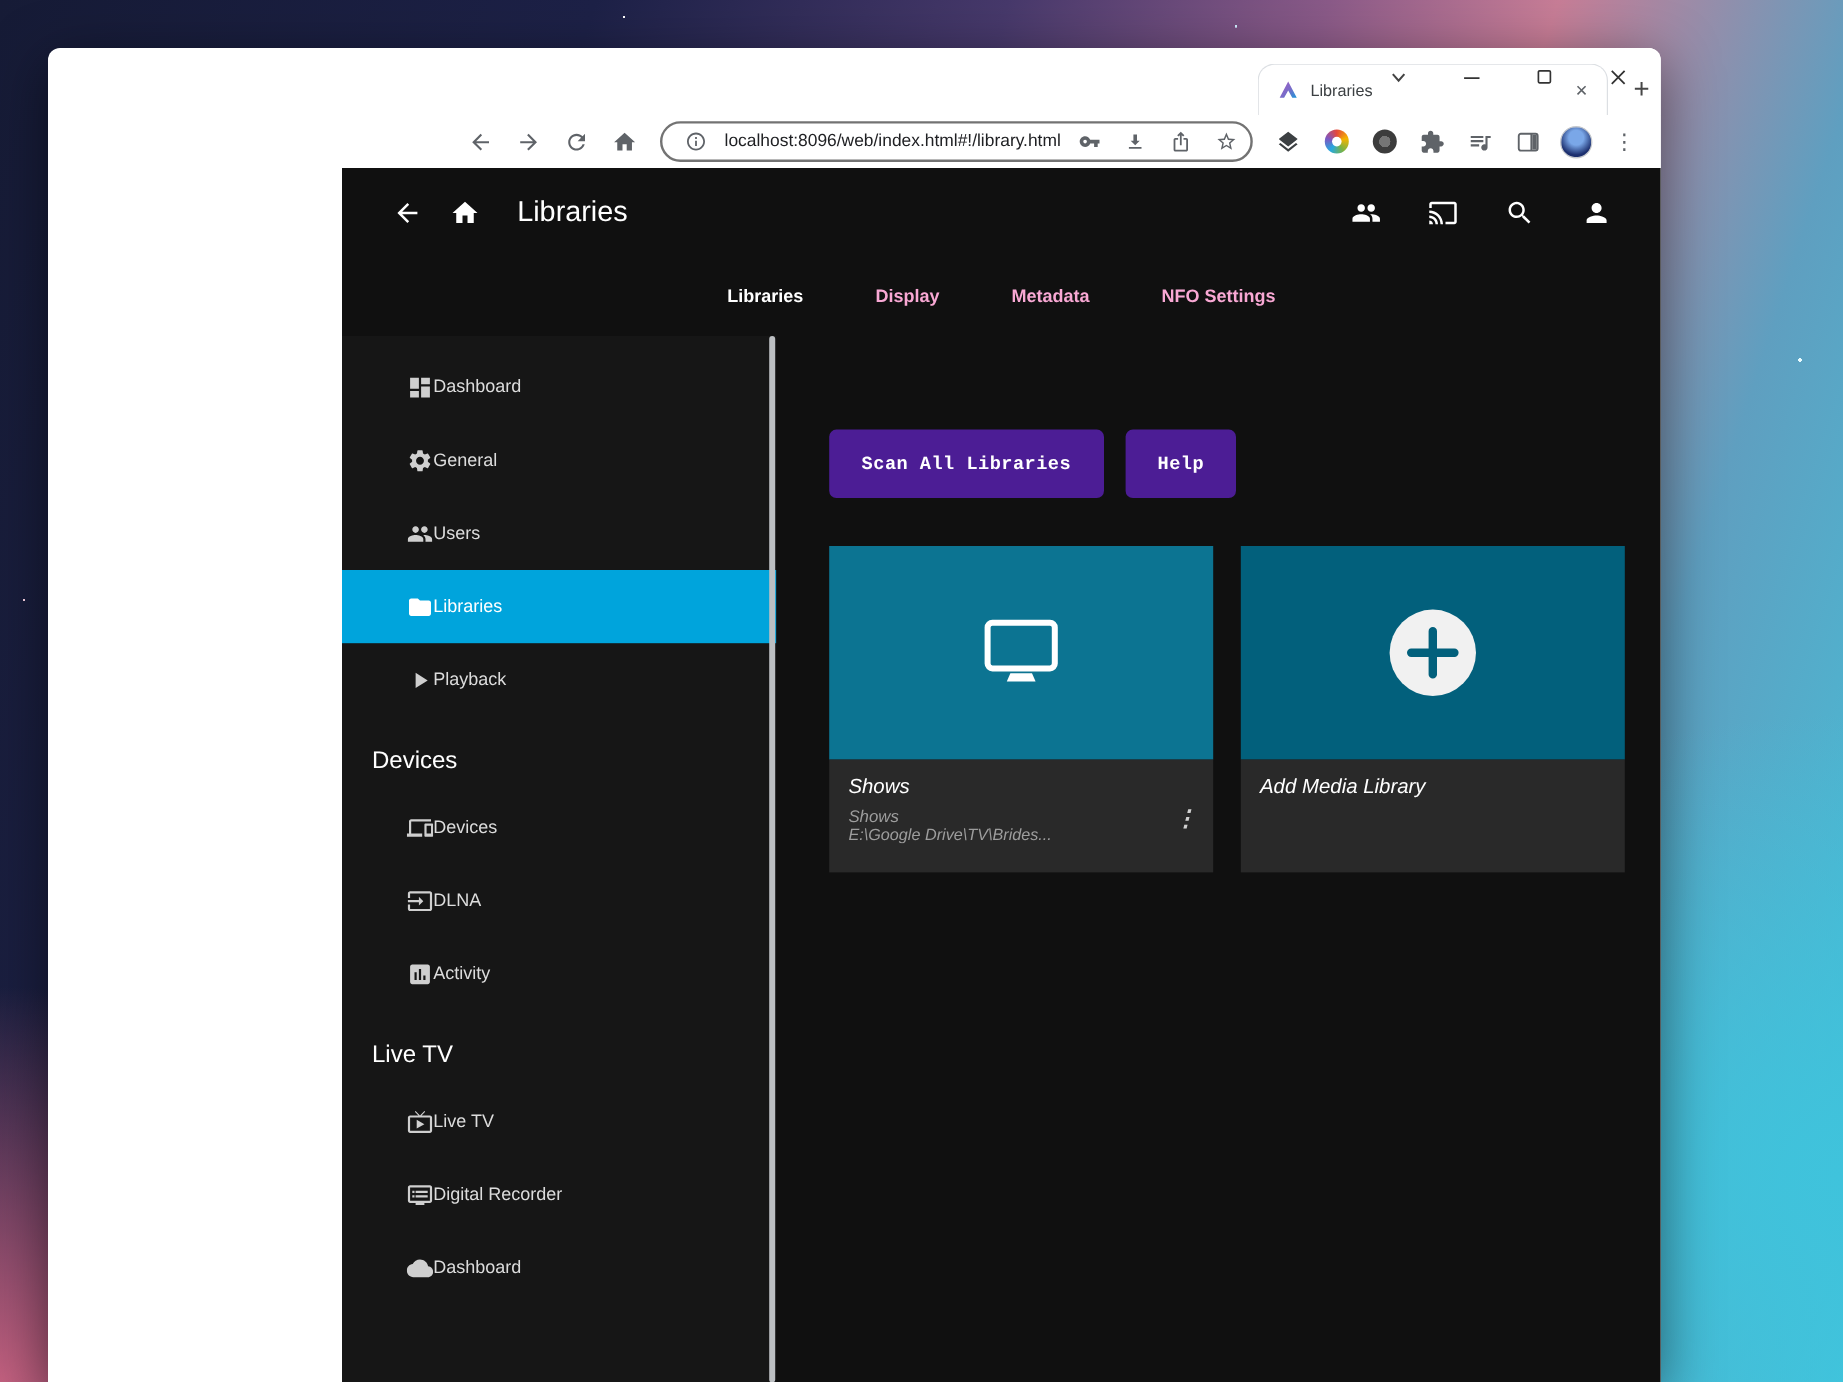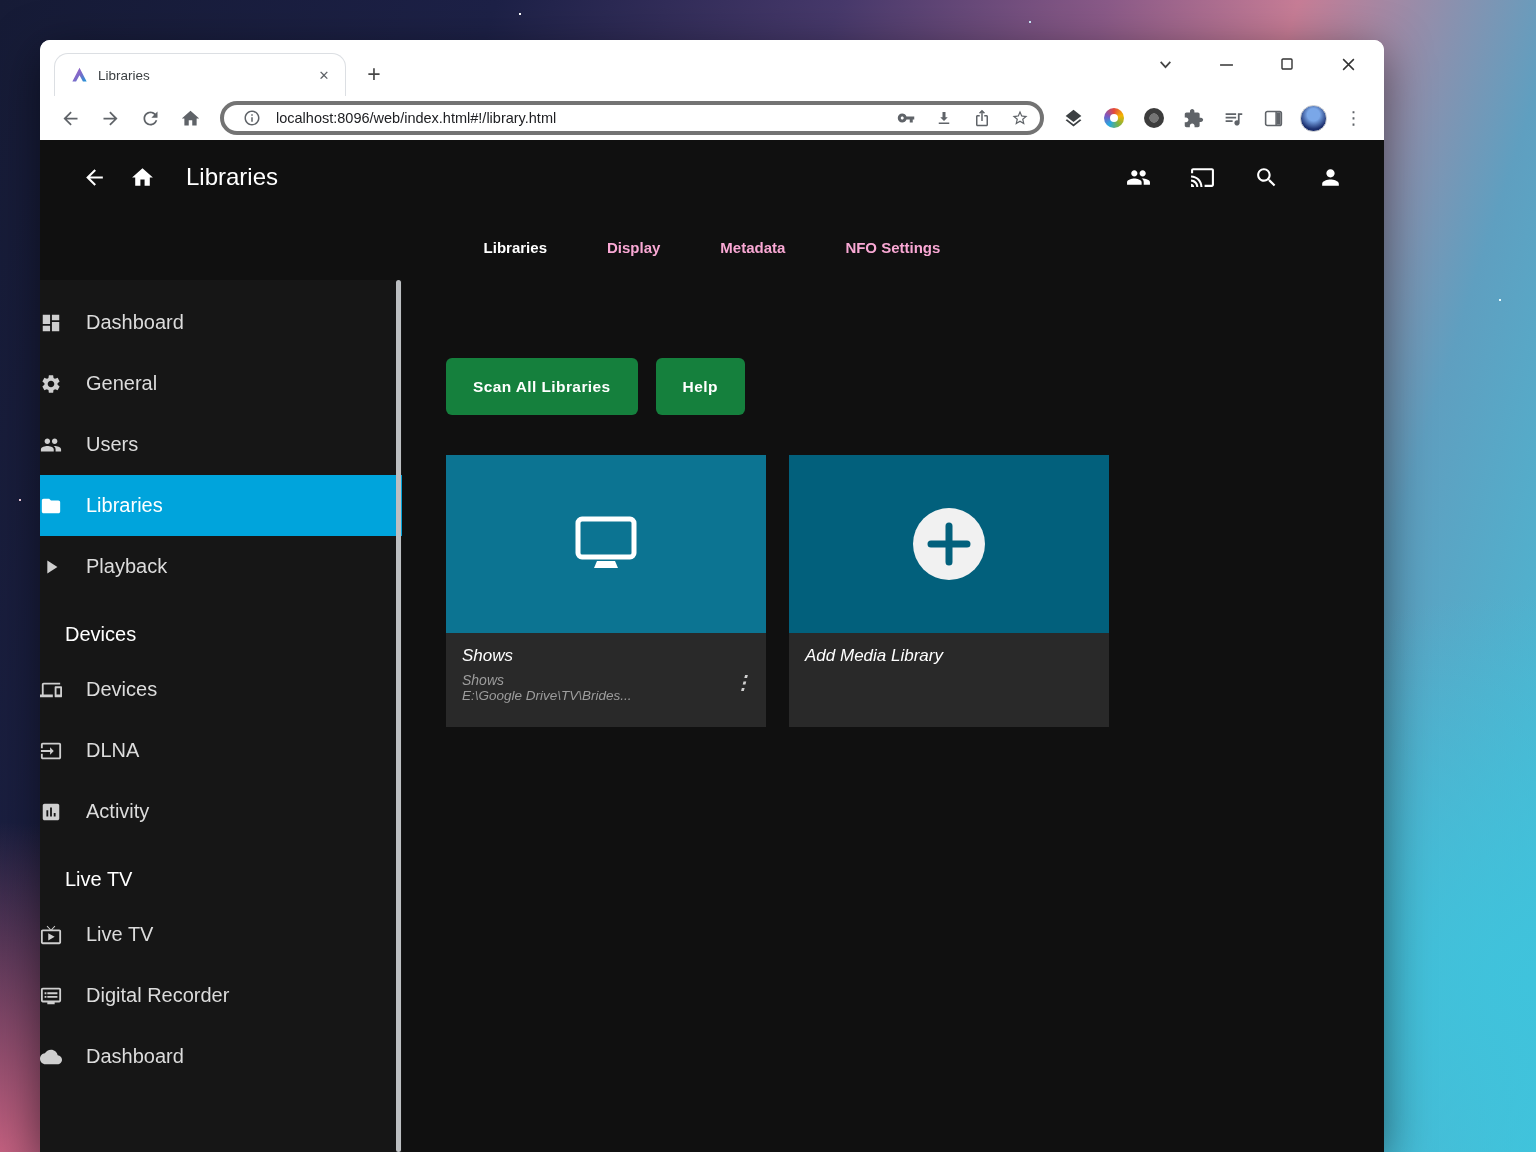--- a/index.html
+++ b/index.html
@@ -17,20 +17,21 @@
       radial-gradient(700px 600px at 0% 100%, #c2607f 0%, rgba(194,96,127,0) 55%),
       linear-gradient(108deg, #161b36 0%, #1d2147 26%, #47396b 44%, #8a5a88 58%, #c77d96 68%, #5f9fc0 82%, #41c4dc 100%);
   }
 
   
   .browser-window {
     position:absolute; left:40px; top:40px; width:1344px; height:1112px;
     background:#fff; border-radius:10px 10px 0 0; overflow:hidden;
     display:flex; flex-direction:column;
     box-shadow:0 12px 46px rgba(0,0,0,.5);
+    align-items:flex-end;
   }
 
   .tabstrip { height:56px; background:#fff; position:relative; display:flex; align-items:flex-end; flex:0 0 auto; }
   .tab {
     margin-left:14px; width:292px; height:43px; background:#fff;
     border:1px solid #dcdfe3; border-bottom:none; border-radius:14px 14px 0 0;
     display:flex; align-items:center; padding:0 10px 0 16px; gap:10px;
   }
   .favicon { width:17px; height:17px; border-radius:3px;
     background:linear-gradient(135deg,#aa5cc3 0%, #7b6bc9 50%, #00a4dc 100%);
@@ -38,21 +39,21 @@
   .tab-title { flex:1; font-size:13.5px; color:#3c4043; white-space:nowrap; overflow:hidden; }
   .tab-close { width:22px; height:22px; border-radius:50%; display:flex; align-items:center; justify-content:center; color:#5f6368; font-size:13px; cursor:pointer; }
   .newtab { width:32px; height:32px; margin:0 0 6px 12px; display:flex; align-items:center; justify-content:center; font-size:23px; color:#474747; border-radius:50%; }
   .win-controls { position:absolute; right:24px; top:12px; display:flex; gap:37px; align-items:center; }
   .win-btn { width:24px; height:24px; display:flex; align-items:center; justify-content:center; }
 
   .toolbar { height:44px; background:#fff; display:flex; align-items:center; padding:0 12px; gap:3px; flex:0 0 auto; }
   .tool-btn { width:37px; height:36px; display:flex; align-items:center; justify-content:center; border-radius:50%; flex:0 0 auto; }
   .tool-btn svg { width:21px; height:21px; }
   .omnibox {
-    flex:1; height:34px; margin:0 8px; border:4px solid #737373; border-radius:17px;
+    flex:1; height:34px; margin:0 8px; border:2px solid #737373; border-radius:17px;
     background:#fff; display:flex; align-items:center; padding:0 6px 0 14px; gap:10px; min-width:0;
   }
   .omni-ic { width:28px; height:28px; display:flex; align-items:center; justify-content:center; flex:0 0 auto; }
   .omni-ic svg { width:18px; height:18px; }
   .url { flex:1; font-size:14.5px; color:#202124; white-space:nowrap; overflow:hidden; min-width:0; }
   .ext-wheel { width:20px; height:20px; border-radius:50%;
     background:conic-gradient(#e5473b, #f4b400, #7cb342, #26a9e0, #7e57c2, #e5473b);
     position:relative; }
   .ext-wheel::after { content:""; position:absolute; left:6px; top:6px; width:8px; height:8px; background:#fff; border-radius:50%; }
   .ext-donut { width:20px; height:20px; border-radius:50%; background:radial-gradient(circle, #757575 33%, #3c3c3c 34% 100%); }
@@ -66,32 +67,32 @@
   .hicon-btn svg { width:25px; height:25px; fill:#fff; }
   .app-title { font-size:24px; font-weight:500; margin-left:20px; }
   .header-right { margin-left:auto; display:flex; gap:16px; }
 
   .app-tabs { height:66px; display:flex; align-items:center; justify-content:center; gap:16px; flex:0 0 auto; }
   .app-tab { padding:10px 22px; font-size:15px; font-weight:600; color:#f9a8d4; cursor:pointer; }
   .app-tab.active { color:#fff; font-weight:700; }
 
   .app-body { flex:1; display:flex; min-height:0; }
   .sidebar { width:362px; flex:0 0 auto; background:#161616; padding-top:12px; position:relative; overflow:hidden; }
-  .side-item { height:61px; display:flex; align-items:center; gap:24px; font-size:20px; font-weight:500; color:#dcdcdc; cursor:pointer; }
+  .side-item { height:61px; display:flex; align-items:center; padding-left:54px; font-size:15px; font-weight:500; color:#dcdcdc; cursor:pointer; }
   .side-item svg { width:22px; height:22px; fill:#cfcfcf; flex:0 0 auto; }
   .side-item.active { background:#00a4dc; color:#fff; }
   .side-item.active svg { fill:#fff; }
   .side-header { font-size:20px; font-weight:500; color:#fff; padding:26px 0 13px 25px; }
   .scrollbar-thumb { position:absolute; right:1px; top:0; width:5px; height:100%; background:#bcbfc2; border-radius:3px; }
 
   .main { flex:1; padding:78px 30px 0 44px; min-width:0; }
   .btn-row { display:flex; gap:18px; }
-  .j-btn { background:#15803d; color:#fff; font-weight:700; font-size:15.5px; height:57px; padding:0 27px;
+  .j-btn { background:#4c1d95; color:#fff; font-weight:700; font-size:15.5px; height:57px; padding:0 27px;
     display:flex; align-items:center; border:none; border-radius:6px; letter-spacing:.4px; cursor:pointer;
-    font-family:Liberation Sans, sans-serif; }
+    font-family:Liberation Mono, monospace; }
   .cards { margin-top:40px; display:flex; gap:23px; }
   .card { width:320px; cursor:pointer; }
   .card-img { height:178px; display:flex; align-items:center; justify-content:center; }
   .card-footer { background:#292929; min-height:94px; padding:13px 16px; position:relative;font-style:italic; }
   .card-title { font-size:17px; font-weight:500; color:#fff; }
   .card-sub { font-size:14px; color:#9d9d9d; margin-top:6px; }
   .card-path { font-size:13.5px; color:#9d9d9d; margin-top:0; white-space:nowrap; overflow:hidden; text-overflow:ellipsis; padding-right:26px; }
   .kebab { position:absolute; right:8px; top:34px; width:30px; height:30px; display:flex; align-items:center; justify-content:center;
     color:#d0d0d0; font-size:19px; font-weight:700; letter-spacing:0; line-height:1; }
 </style>

